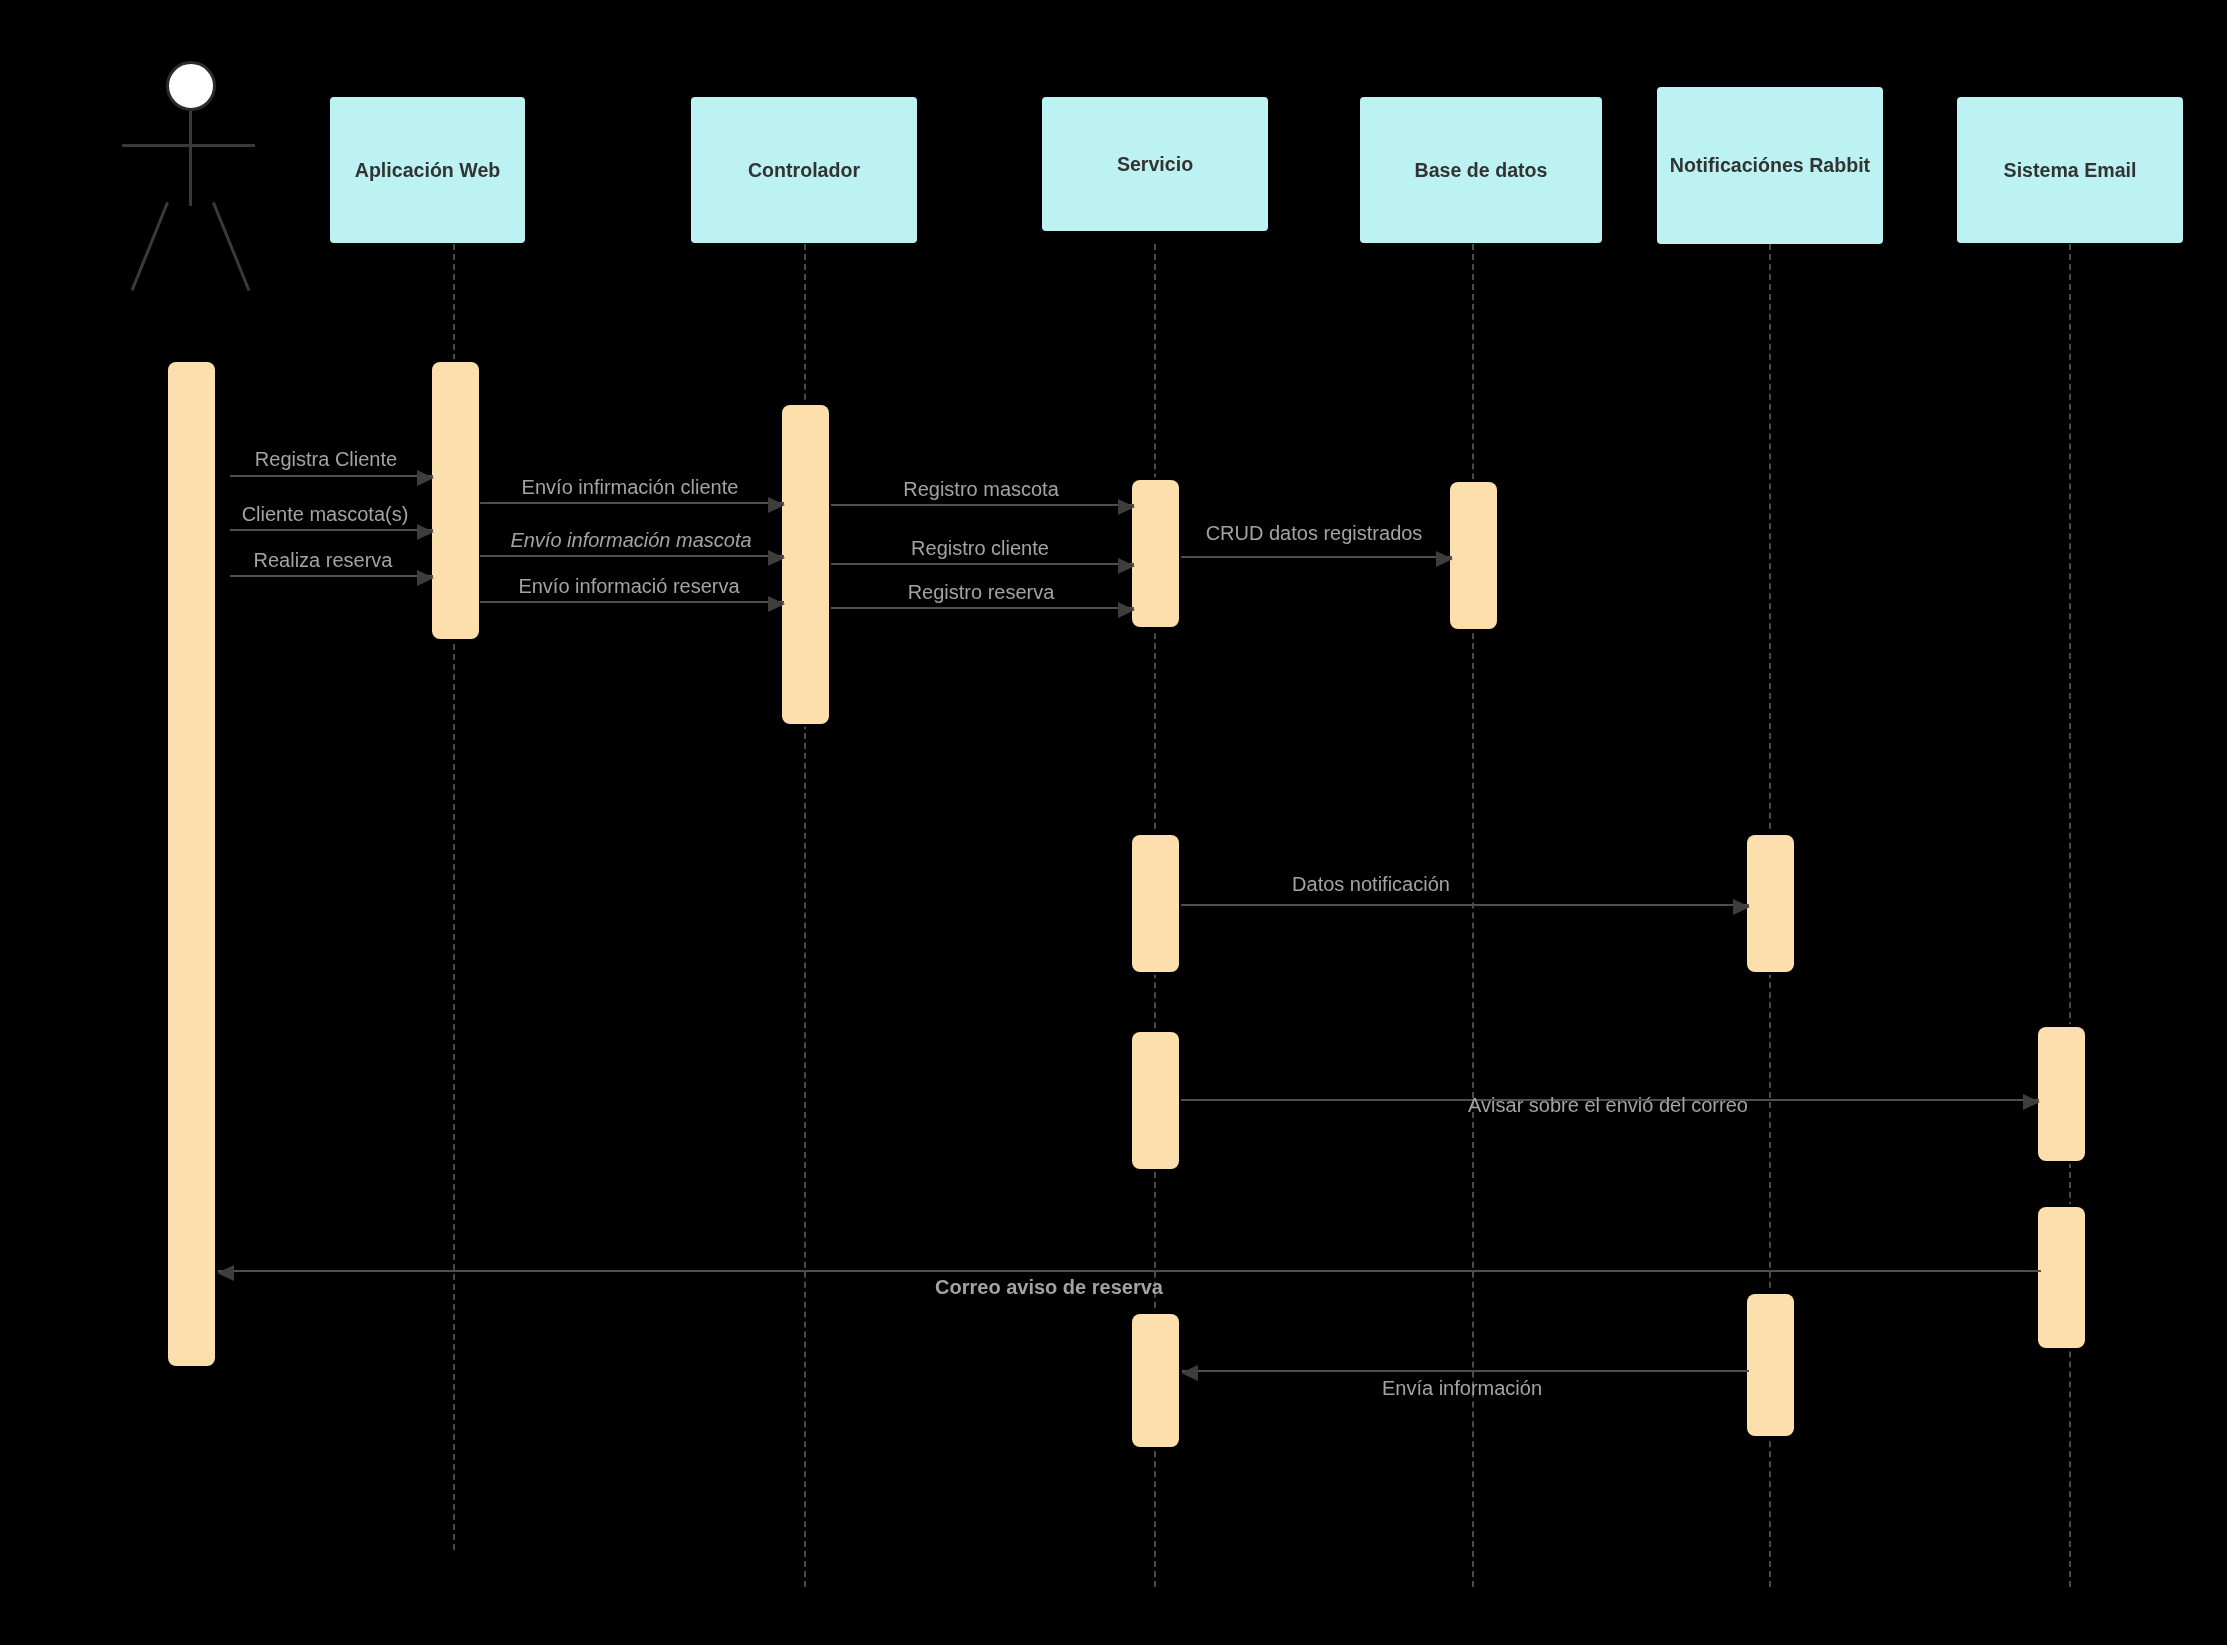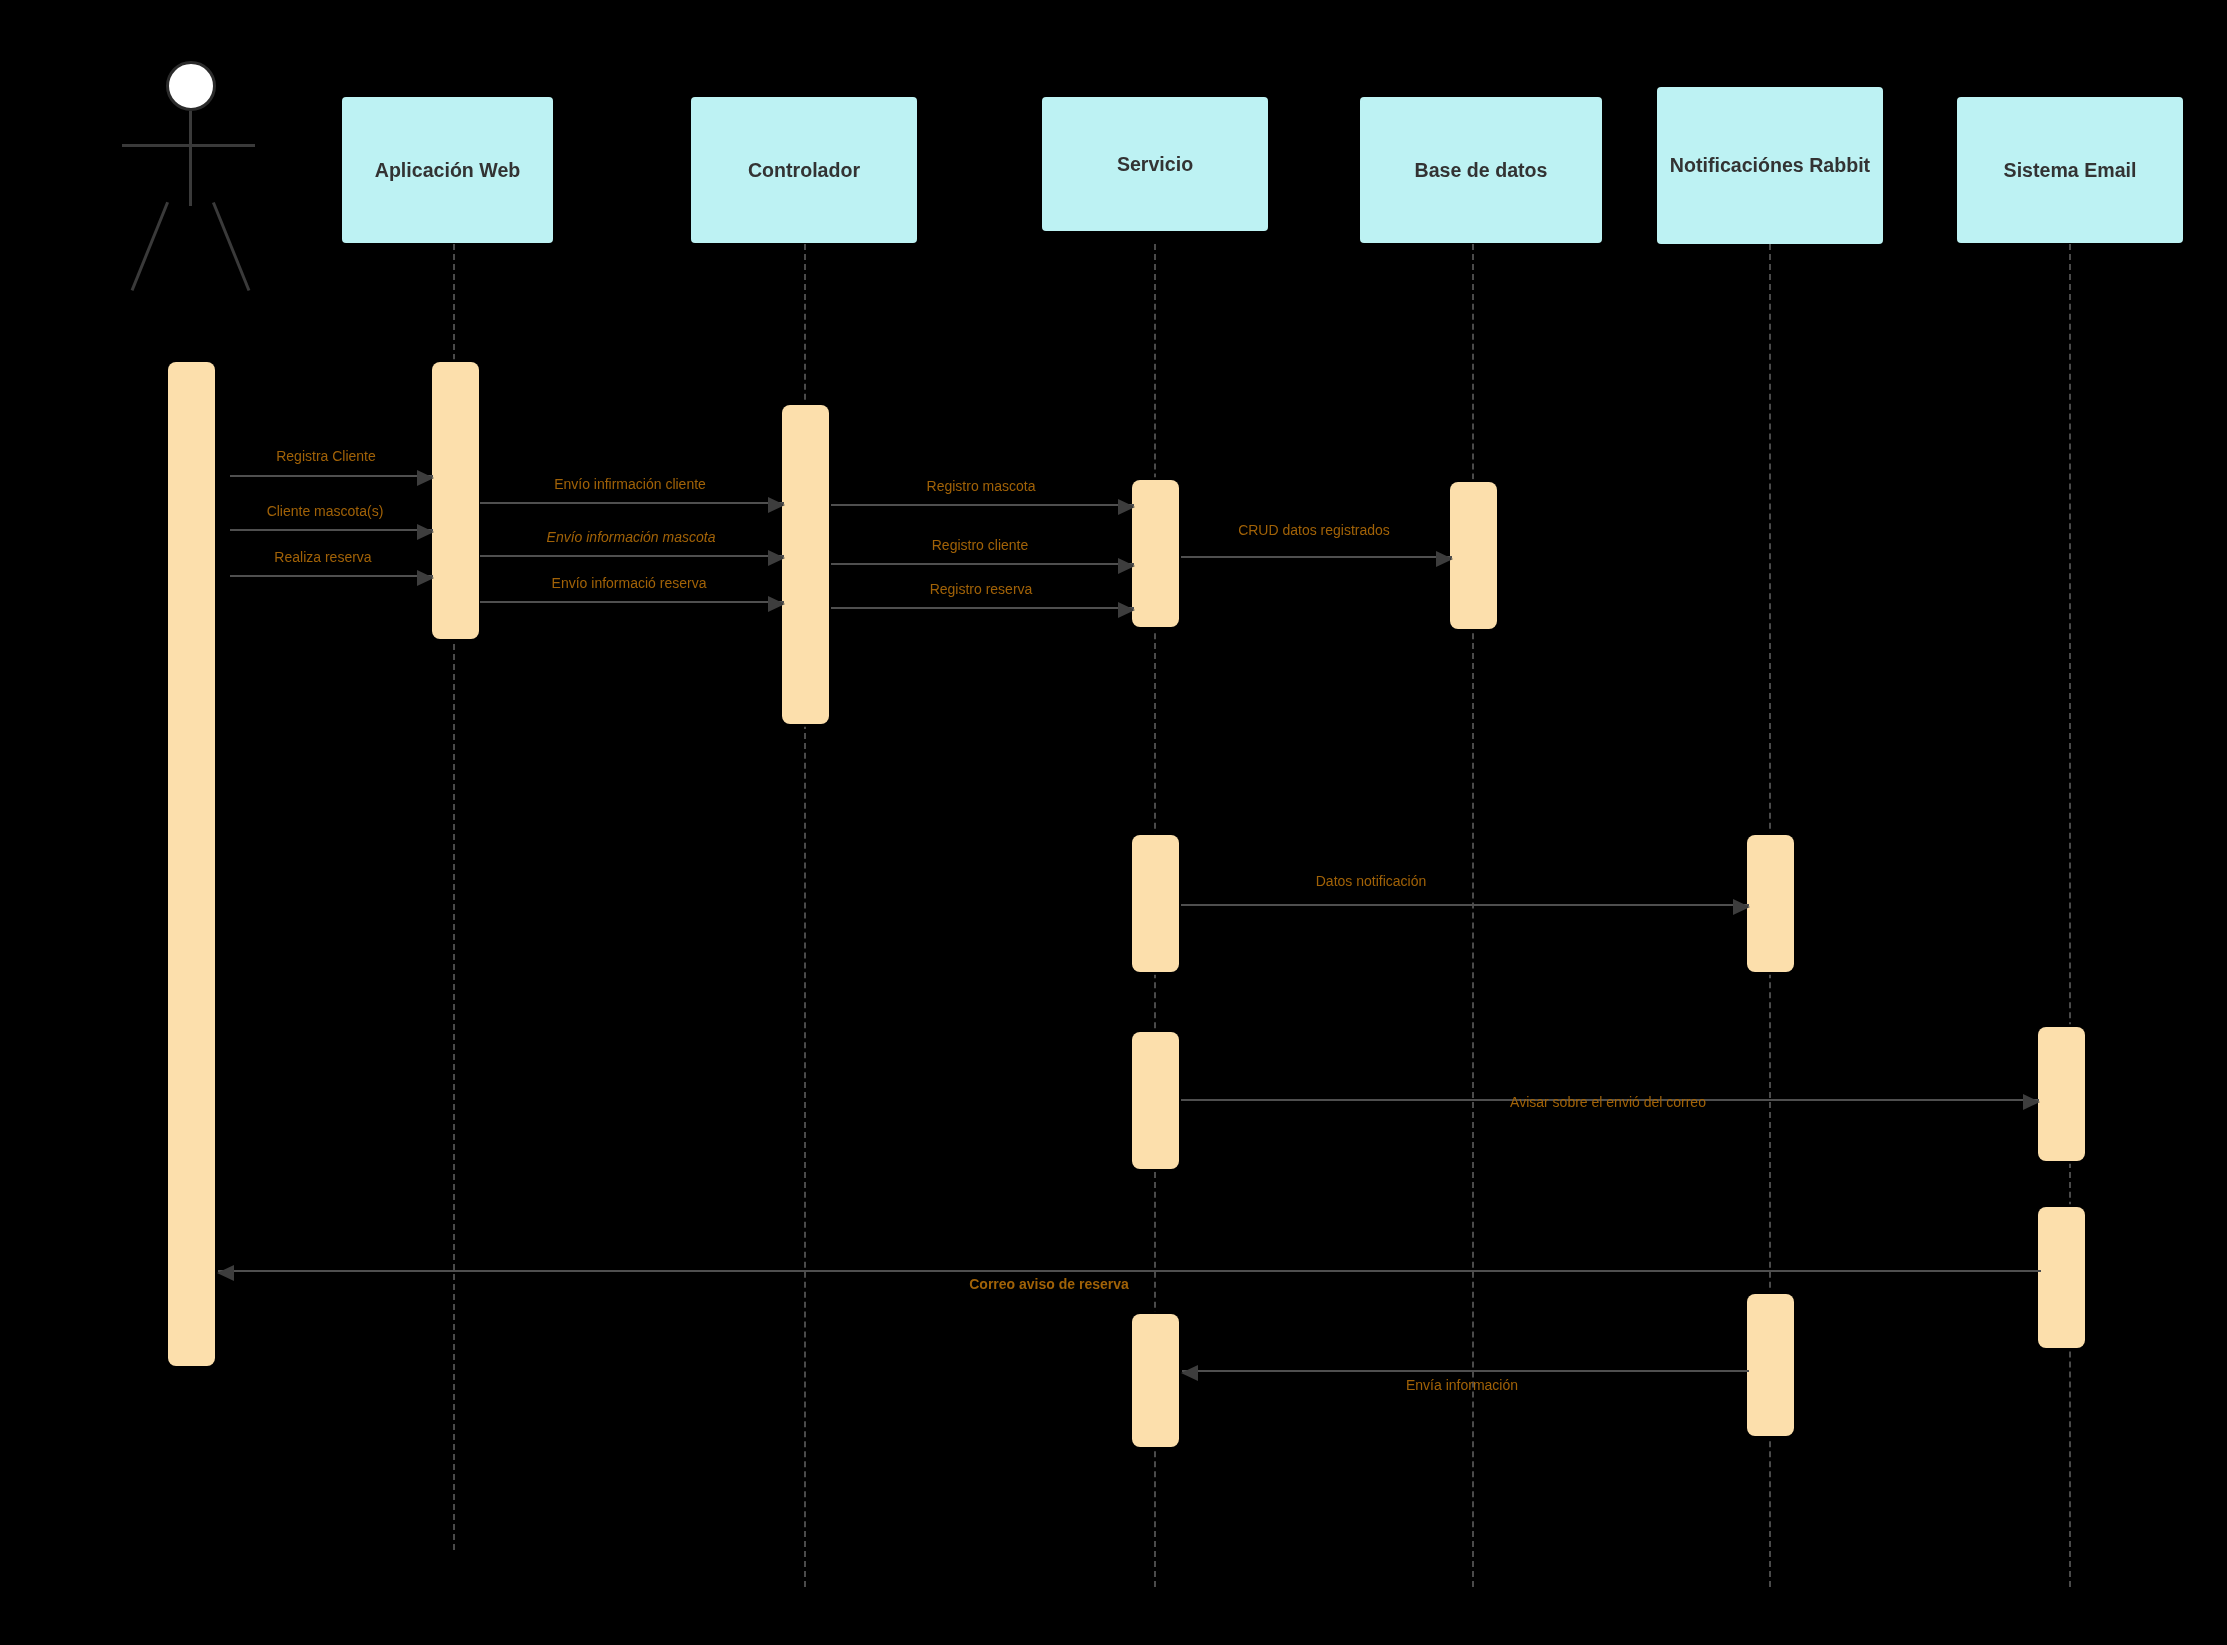--- a/index.html
+++ b/index.html
@@ -80,40 +80,40 @@
   .msg.to-right .arrowhead {
     right: -1.4px;
     border-left: 17.6px solid #3d3d3d;
   }
   .msg.to-left .arrowhead {
     left: -1.4px;
     border-right: 17.6px solid #3d3d3d;
   }
   .msg-label {
     position: absolute;
-    color: #a16207;
-    font-size: 14px;
+    color: #a3a3a3;
+    font-size: 20px;
     white-space: nowrap;
     transform: translateX(-50%);
   }
 </style>
 </head>
 <body>
 
 <div id="canvas">
 
   <div class="actor" style="left:129px; top:47px; width:135px; height:244px;">
     <div class="actor-head" style="left:37px; top:13.5px; width:50px; height:50px;"></div>
     <div class="actor-line" style="left:60px; top:64px; width:3.4px; height:95px;"></div>
     <div class="actor-line" style="left:-6.8px; top:97px; width:133px; height:3.4px;"></div>
     <div class="actor-line" style="left:37px; top:156px; width:3.4px; height:95px; transform:rotate(22deg); transform-origin: top right;"></div>
     <div class="actor-line" style="left:83px; top:156px; width:3.4px; height:95px; transform:rotate(-22deg); transform-origin: top left;"></div>
   </div>
 
-  <div class="participant" style="left:342px; top:97px; width:211px; height:146px;text-align:right;">
+  <div class="participant" style="left:330px; top:97px; width:195px; height:146px;text-align:right;">
     <span>Aplicación Web</span>
   </div>
 
   <div class="participant" style="left:691px; top:97px; width:226px; height:146px;">
     <span>Controlador</span>
   </div>
 
   <div class="participant" style="left:1042px; top:97px; width:226px; height:134px;">
     <span>Servicio</span>
   </div>

